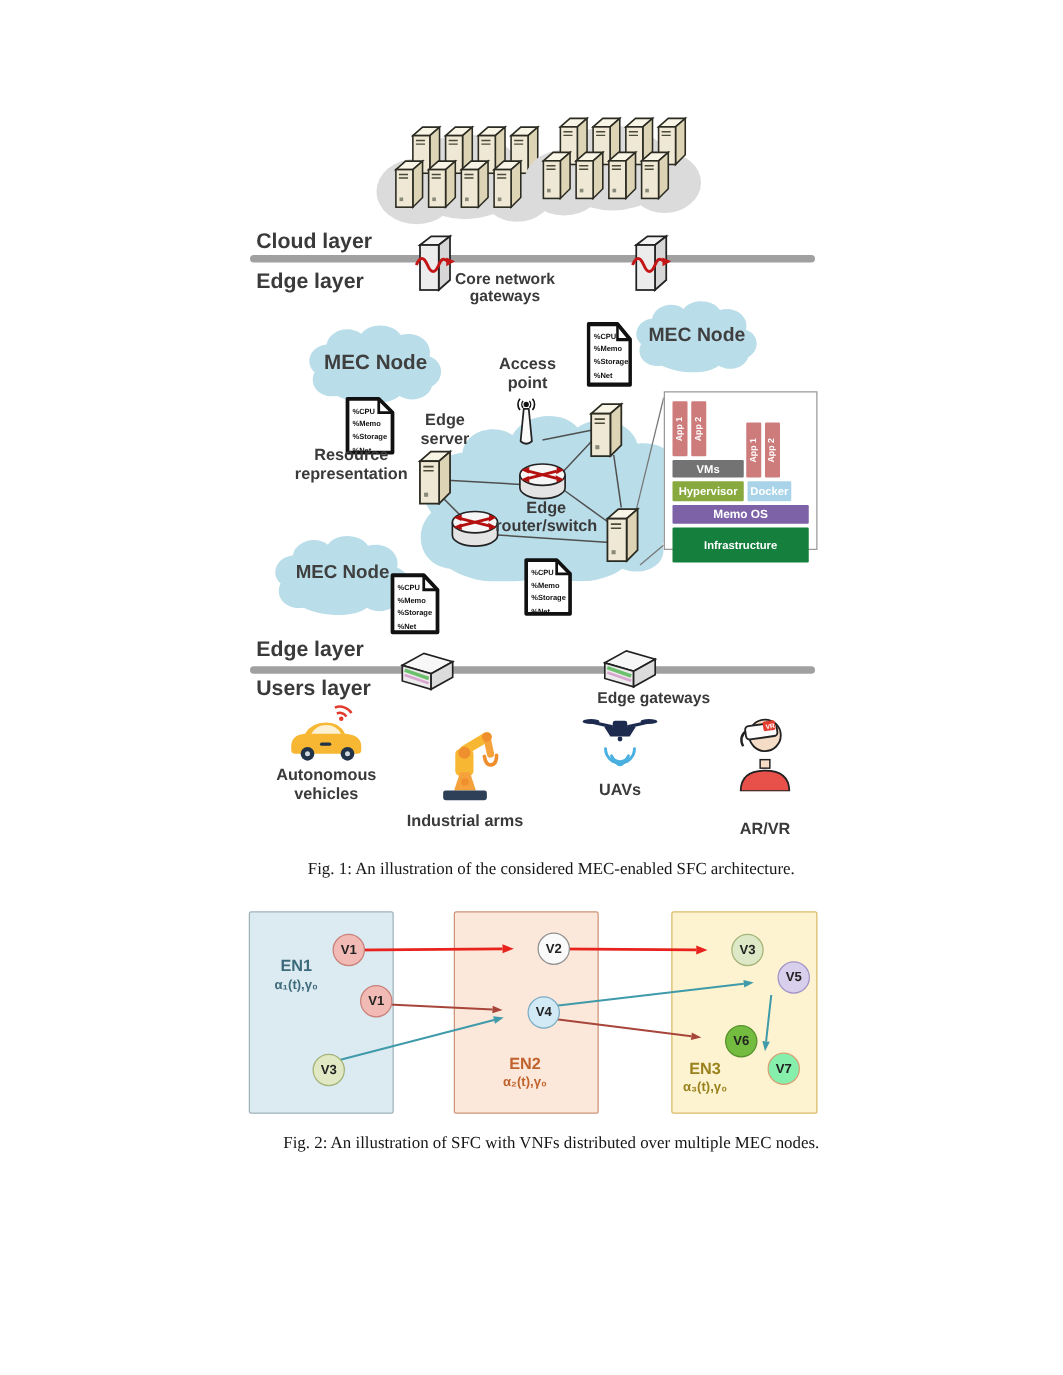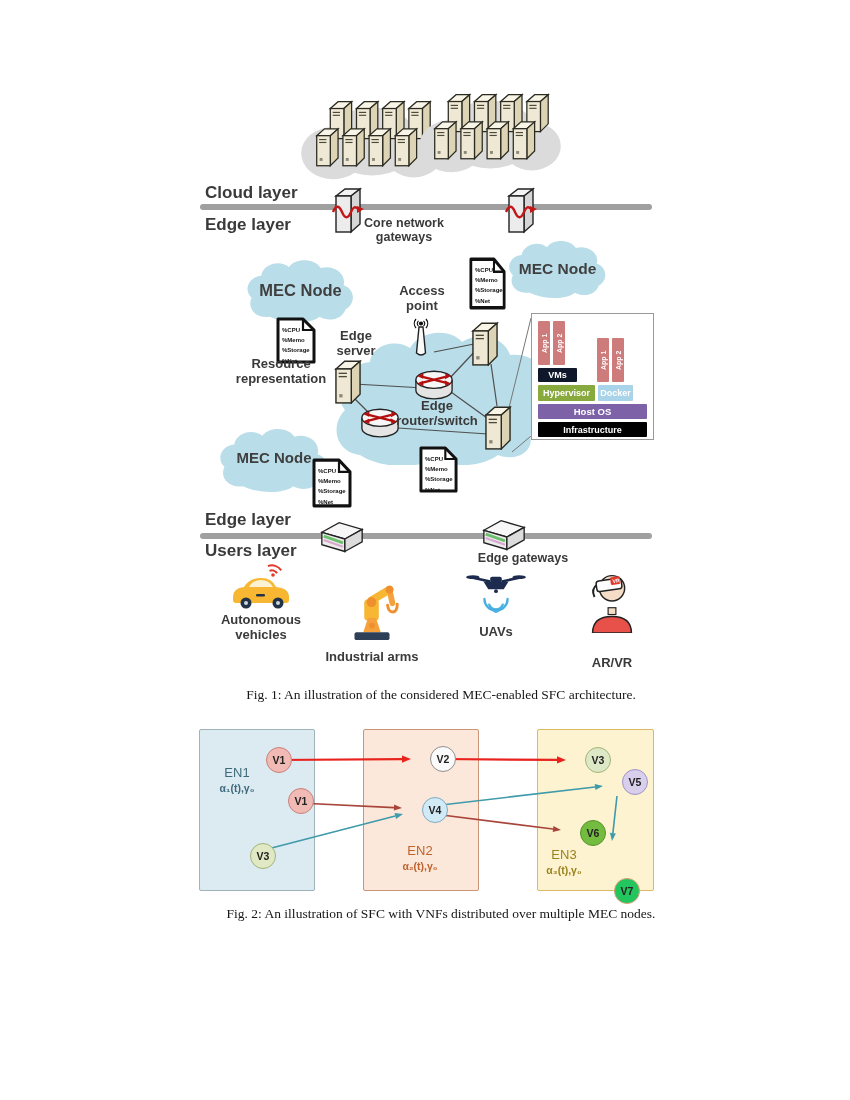--- a/index.html
+++ b/index.html
@@ -25,21 +25,21 @@
               color:#fff;font-weight:600;border-radius:1px;}
   .stack .vapp{writing-mode:vertical-rl;transform:rotate(180deg);font-size:7px;
                background:#cd7b7b;}
   .h-blk{font-size:9.5px;}
   
   .caption{position:absolute;left:0;width:850px;text-align:center;
            font-family:"Liberation Serif",serif;font-size:13.5px;color:#161616;margin-left:16px;}
   
   .en-box{position:absolute;border:1.6px solid;border-radius:2px;}
   .en-label{position:absolute;width:80px;text-align:center;}
-  .en-name{font-weight:400;font-size:13px;}
+  .en-name{font-weight:700;font-size:13px;}
   .en-formula{font-size:10.5px;font-weight:600;margin-top:2px;}
   .vnf-node{position:absolute;width:26px;height:26px;border-radius:50%;border:1.8px solid;
             display:flex;align-items:center;justify-content:center;
             font-size:10.5px;font-weight:700;color:#222;box-sizing:border-box;}
   .z1{z-index:1}.z2{z-index:2}.z3{z-index:3}.z4{z-index:4}
 </style>
 </head>
 <body>
 
 <div class="page">
@@ -235,27 +235,27 @@
   <svg class="abs z3" style="left:470px;top:320px" width="30" height="46" viewBox="0 0 26 42">
       <use href="#sym-tower"></use>
     </svg>
   <svg class="abs z3" style="left:483px;top:404px" width="30" height="46" viewBox="0 0 26 42">
       <use href="#sym-tower"></use>
     </svg>
 
   <div class="abs stack z3" style="left:531px;top:313px;width:121px;height:125px">
     <div class="blk vapp" style="left:6px;top:7px;width:12px;height:44px">App 1</div>
     <div class="blk vapp" style="left:21px;top:7px;width:12px;height:44px">App 2</div>
-    <div class="blk h-blk" style="left:6px;top:54px;width:39px;height:14px;background:#0f172a;font-size:9px">VMs</div>
+    <div class="blk h-blk" style="left:6px;top:54px;width:57px;height:14px;background:#737373;font-size:9px">VMs</div>
     <div class="blk vapp" style="left:65px;top:24px;width:12px;height:44px">App 1</div>
     <div class="blk vapp" style="left:80px;top:24px;width:12px;height:44px">App 2</div>
     <div class="blk h-blk" style="left:6px;top:71px;width:57px;height:16px;background:#88a93e;font-size:9px">Hypervisor</div>
     <div class="blk h-blk" style="left:66px;top:71px;width:35px;height:16px;background:#a8d3e8;font-size:9px">Docker</div>
-    <div class="blk h-blk" style="left:6px;top:90px;width:109px;height:15px;background:#7d62a8">Host OS</div>
-    <div class="blk h-blk" style="left:6px;top:108px;width:109px;height:15px;background:#000000;font-size:9px">Infrastructure</div>
+    <div class="blk h-blk" style="left:6px;top:90px;width:109px;height:15px;background:#7d62a8">Memo OS</div>
+    <div class="blk h-blk" style="left:6px;top:108px;width:109px;height:28px;background:#15803d;font-size:9px">Infrastructure</div>
   </div>
 
   <div class="abs lbl layer-lbl z4" style="left:205px;top:510px">Edge layer</div>
   <div class="abs bar z1" style="left:200px;top:533px;width:452px"></div>
   <div class="abs lbl layer-lbl z4" style="left:205px;top:541px">Users layer</div>
 
   <svg class="abs z3" style="left:318px;top:518px" width="48" height="42" viewBox="0 0 50 42">
     <polygon points="4,14 22,4 46,11 28,21" fill="#f7f7f7" stroke="#222" stroke-width="1.4"></polygon>
     <polygon points="4,14 28,21 28,34 4,27" fill="#ececec" stroke="#222" stroke-width="1.4"></polygon>
     <polygon points="28,21 46,11 46,24 28,34" fill="#dcdcdc" stroke="#222" stroke-width="1.4"></polygon>
@@ -366,18 +366,18 @@
     </svg>
   <div id="fig2-nodes" class="abs z3" style="left:16px;top:0;width:850px;height:1100px;pointer-events:none">
       <div class="vnf-node" style="left: 250px; top: 747px; background: rgb(242, 186, 180); border-color: rgb(201, 128, 121);">V1</div>
       <div class="vnf-node" style="left: 272px; top: 788px; background: rgb(242, 186, 180); border-color: rgb(201, 128, 121);">V1</div>
       <div class="vnf-node" style="left: 234px; top: 843px; background: rgb(224, 233, 196); border-color: rgb(163, 179, 119);">V3</div>
       <div class="vnf-node" style="left: 414px; top: 746px; background: rgb(250, 250, 250); border-color: rgb(144, 144, 144);">V2</div>
       <div class="vnf-node" style="left: 406px; top: 797px; background: rgb(210, 234, 246); border-color: rgb(124, 172, 196);">V4</div>
       <div class="vnf-node" style="left: 569px; top: 747px; background: rgb(221, 233, 198); border-color: rgb(163, 179, 119);">V3</div>
       <div class="vnf-node" style="left: 606px; top: 769px; background: rgb(216, 207, 236); border-color: rgb(161, 147, 199);">V5</div>
       <div class="vnf-node" style="left: 564px; top: 820px; background: rgb(116, 188, 64); border-color: rgb(85, 145, 42);">V6</div>
-      <div class="vnf-node" style="left: 598px; top: 842px; background: #22c55e; border-color: rgb(217, 160, 119); margin-top: 36px;">V7</div>
+      <div class="vnf-node" style="left: 598px; top: 842px; background: #86efac; border-color: rgb(217, 160, 119);">V7</div>
     </div>
 
   <div class="caption" style="top:906px">Fig. 2: An illustration of SFC with VNFs distributed over multiple MEC nodes.</div>
 
 </div>
 
 </body></html>

